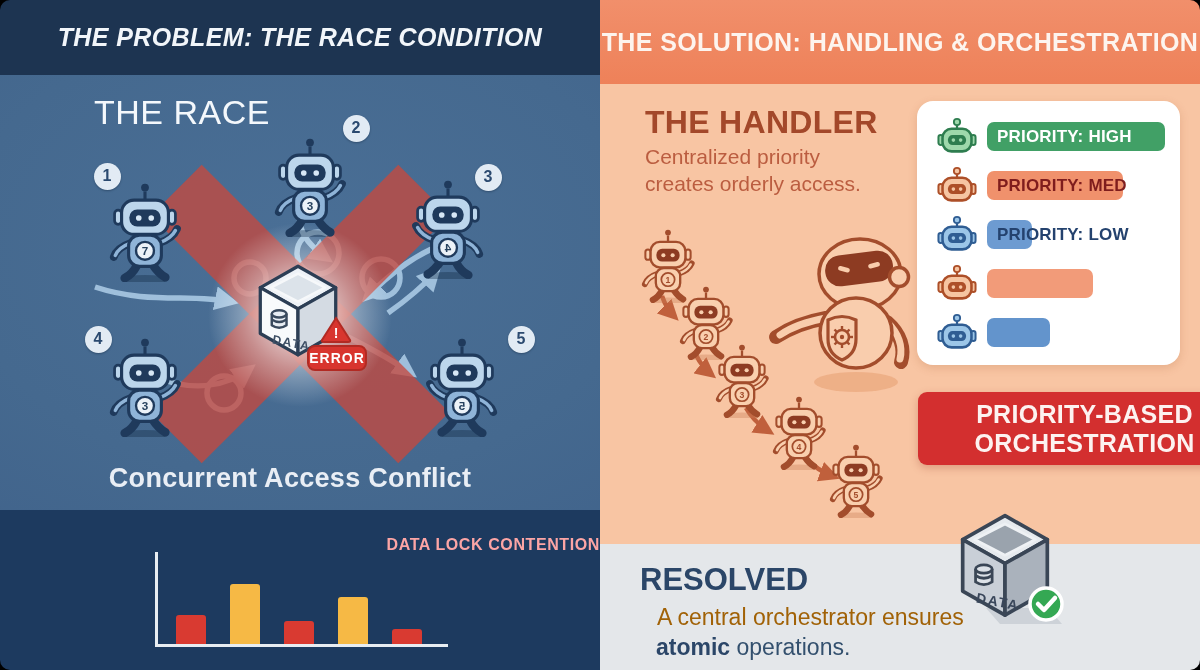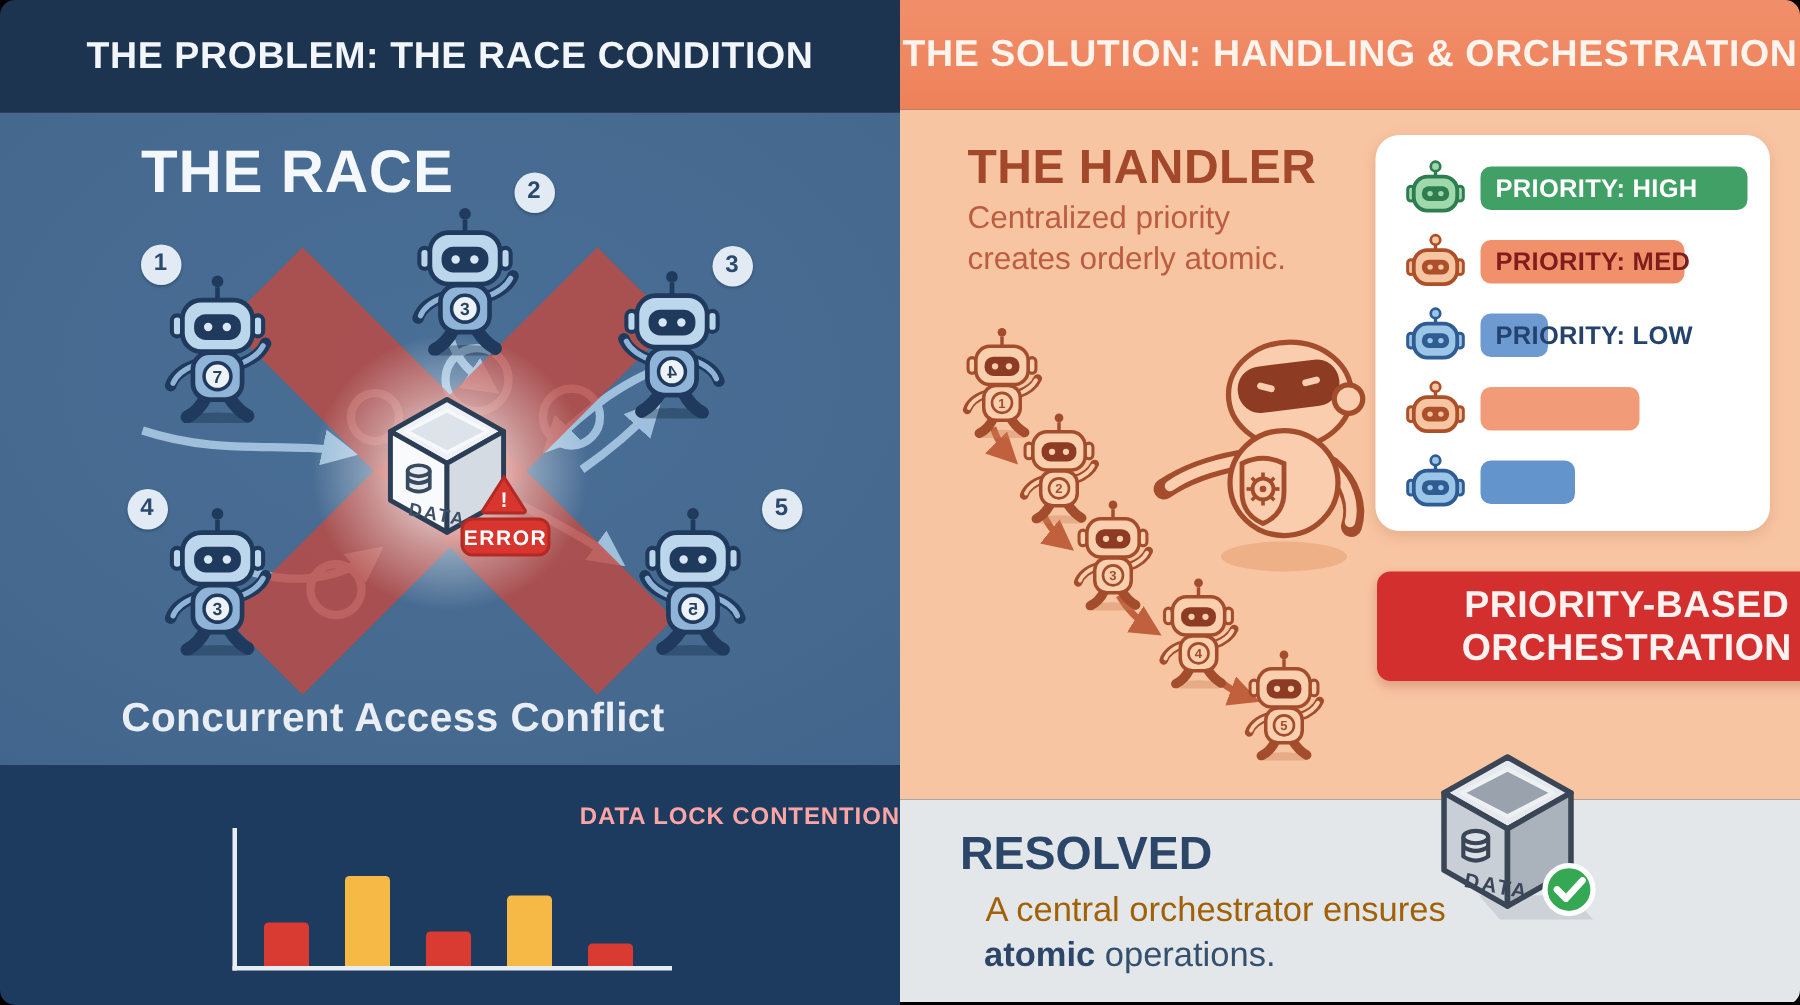--- a/index.html
+++ b/index.html
@@ -3,39 +3,39 @@
 <meta charset="utf-8">
 <style>
   html,body{margin:0;padding:0;background:#000;}
   .stage{
     position:relative;width:1200px;height:670px;overflow:hidden;
     font-family:"Liberation Sans",sans-serif;display:flex;border-radius:10px;
   }
   .panel{position:relative;width:600px;height:670px;display:flex;flex-direction:column;}
   
   .left-header{height:75px;background:#1d3451;display:flex;align-items:center;justify-content:center;flex:none;}
-  .left-header h1{margin:0;color:#f2f6fa;font-size:25px;font-weight:bold;letter-spacing:.4px;}
+  .left-header h1{margin:0;color:#f2f6fa;font-size:25px;font-weight:bold;letter-spacing:.4px;font-style:italic;}
   .left-main{position:relative;height:435px;flex:none;
     background:radial-gradient(ellipse 620px 420px at 50% 40%, #4a6f96 0%, #45698f 55%, #3f618a 100%);}
-  .race-title{position:absolute;left:94px;top:18px;margin:0;color:#f4f8fc;font-size:40px;font-weight:bold;letter-spacing:.5px;}
+  .race-title{position:absolute;left:94px;top:18px;margin:0;color:#f4f8fc;font-size:34px;font-weight:normal;letter-spacing:.5px;}
   .race-scene{position:absolute;left:0;top:0;width:600px;height:435px;}
   .conflict-caption{position:absolute;left:0;top:388px;width:524px;text-align:center;
-    color:#e9eef5;font-size:27px;font-weight:bold;letter-spacing:.3px;}
+    color:#e9eef5;font-size:27px;font-weight:bold;letter-spacing:.3px;padding-left:28px;}
   .left-bottom{position:relative;height:160px;flex:none;background:#1d3a5f;}
   .chart-title{position:absolute;left:0;top:26px;width:600px;text-align:right;
     color:#fca5a5;font-size:16px;font-weight:bold;letter-spacing:.6px;}
   .mini-chart{position:absolute;left:155px;top:42px;width:290px;height:92px;
     border-left:3px solid #e8edf2;border-bottom:3px solid #e8edf2;}
   .mini-chart .bar{position:absolute;bottom:0;border-radius:3px 3px 0 0;}
   .abs-robot{position:absolute;}
   .badge{position:absolute;width:27px;height:27px;border-radius:50%;background:#e2ebf4;
     color:#2b4a70;font-size:16px;font-weight:bold;display:flex;align-items:center;justify-content:center;
     box-shadow:0 1px 2px rgba(10,25,45,.35);}
   
-  .right-header{height:73px;background:linear-gradient(#f18f6b,#ee8159);display:flex;align-items:center;justify-content:center;flex:none;}
+  .right-header{height:84px;background:linear-gradient(#f18f6b,#ee8159);display:flex;align-items:center;justify-content:center;flex:none;}
   .right-header h1{margin:0;color:#fdf4ee;font-size:25px;font-weight:bold;letter-spacing:.4px;}
   .right-main{position:relative;height:460px;flex:none;background:#f8c5a3;}
   .handler-title{position:absolute;left:45px;top:20px;margin:0;color:#a3482a;font-size:32px;font-weight:bold;letter-spacing:.3px;text-align:right;}
   .handler-sub{position:absolute;left:45px;top:60px;color:#bb5d40;font-size:21px;line-height:1.28;}
   .queue-scene{position:absolute;left:0;top:0;width:600px;height:460px;}
   .priority-card{position:absolute;left:317px;top:17px;width:263px;height:264px;background:#ffffff;
     border-radius:16px;box-shadow:0 3px 10px rgba(150,70,30,.18);}
   .p-row{position:absolute;left:0;height:49px;width:263px;}
   .p-row .icon{position:absolute;left:20px;top:5px;}
   .p-row .bar{position:absolute;left:70px;top:10px;height:29px;border-radius:7px;}
@@ -245,21 +245,21 @@
 
   <section class="panel">
     <header class="right-header">
       <h1>THE SOLUTION: HANDLING &amp; ORCHESTRATION</h1>
     </header>
 
     <div class="right-main" id="queue-area">
       <h2 class="handler-title">THE HANDLER</h2>
       <div class="handler-sub">
         <div>Centralized priority</div>
-        <div>creates orderly atomic.</div>
+        <div>creates orderly access.</div>
       </div>
 
       <svg class="queue-scene" viewBox="0 0 600 460">
         <defs>
           <marker id="ahOr" viewBox="0 0 10 10" refX="7.5" refY="5" markerWidth="4.6" markerHeight="4.6" orient="auto">
             <path d="M0 0 L10 5 L0 10 Z" fill="#c0603c"></path>
           </marker>
         </defs>
         <g stroke="#c0603c" stroke-width="4.5" fill="none">
           <path d="M62 212 Q66 224 75 233" marker-end="url(#ahOr)"></path>

